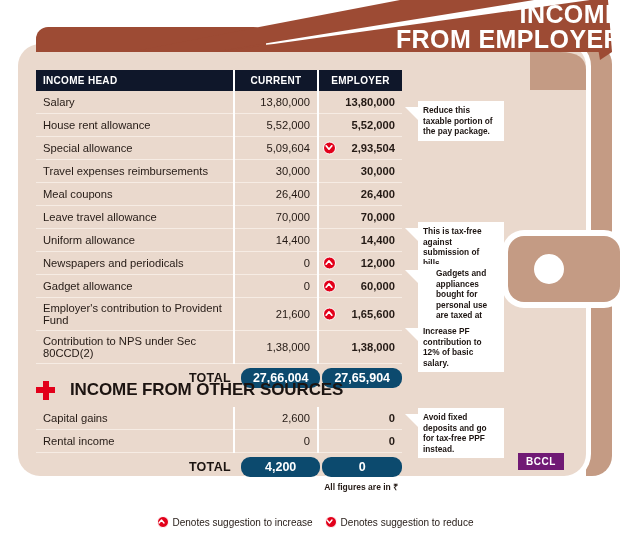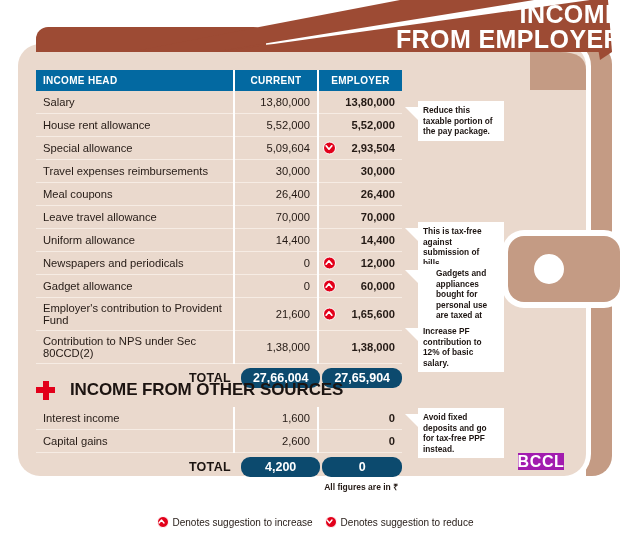--- a/index.html
+++ b/index.html
@@ -86,21 +86,21 @@
     left: 36px;
     top: 70px;
     width: 366px;
   }
   .tbl {
     width: 100%;
     border-collapse: collapse;
     table-layout: fixed;
   }
   .tbl th {
-    background: #0369a1;
+    background: #0f172a;
     color: #ffffff;
     font-size: 10px;
     font-weight: bold;
     letter-spacing: 0.3px;
     padding: 4px 7px;
     text-align: left;
     height: 13px;
     vertical-align: middle;
   }
   .tbl th.num { text-align: center; }
@@ -256,23 +256,23 @@
     background: #ffffff;
     border-radius: 50%;
   }
 
   
   .bccl {
     position: absolute;
     left: 518px;
     top: 453px;
     width: 46px; height: 17px;
-    background: #a21caf;
+    background: #701a75;
     color: #ffffff;
-    font-size: 16px;
+    font-size: 10px;
     font-weight: bold;
     letter-spacing: 0.6px;
     display: flex;
     align-items: center;
     justify-content: center;
   }
 
   
   .legend {
     position: absolute;
@@ -426,27 +426,27 @@
       <span class="sec-title">INCOME FROM OTHER SOURCES</span>
     </div>
     <table class="tbl tbl2">
       <colgroup>
         <col class="col-head">
           <col class="col-cur">
           <col class="col-sug">
       </colgroup>
       <tbody>
           <tr>
-            <td class="head-cell">Interest income</td>
-            <td class="cur">1,600</td>
-            <td class="sug">0</td>
-          </tr>
-          <tr>
             <td class="head-cell">Capital gains</td>
             <td class="cur">2,600</td>
+            <td class="sug">0</td>
+          </tr>
+          <tr>
+            <td class="head-cell">Rental income</td>
+            <td class="cur">0</td>
             <td class="sug">0</td>
           </tr>
         </tbody>
     </table>
     <div class="total-row">
       <div class="total-label">TOTAL</div>
       <div class="total-pill">4,200</div>
       <div class="total-pill">0</div>
     </div>
     <div class="figures-note">All figures are in ₹</div>

